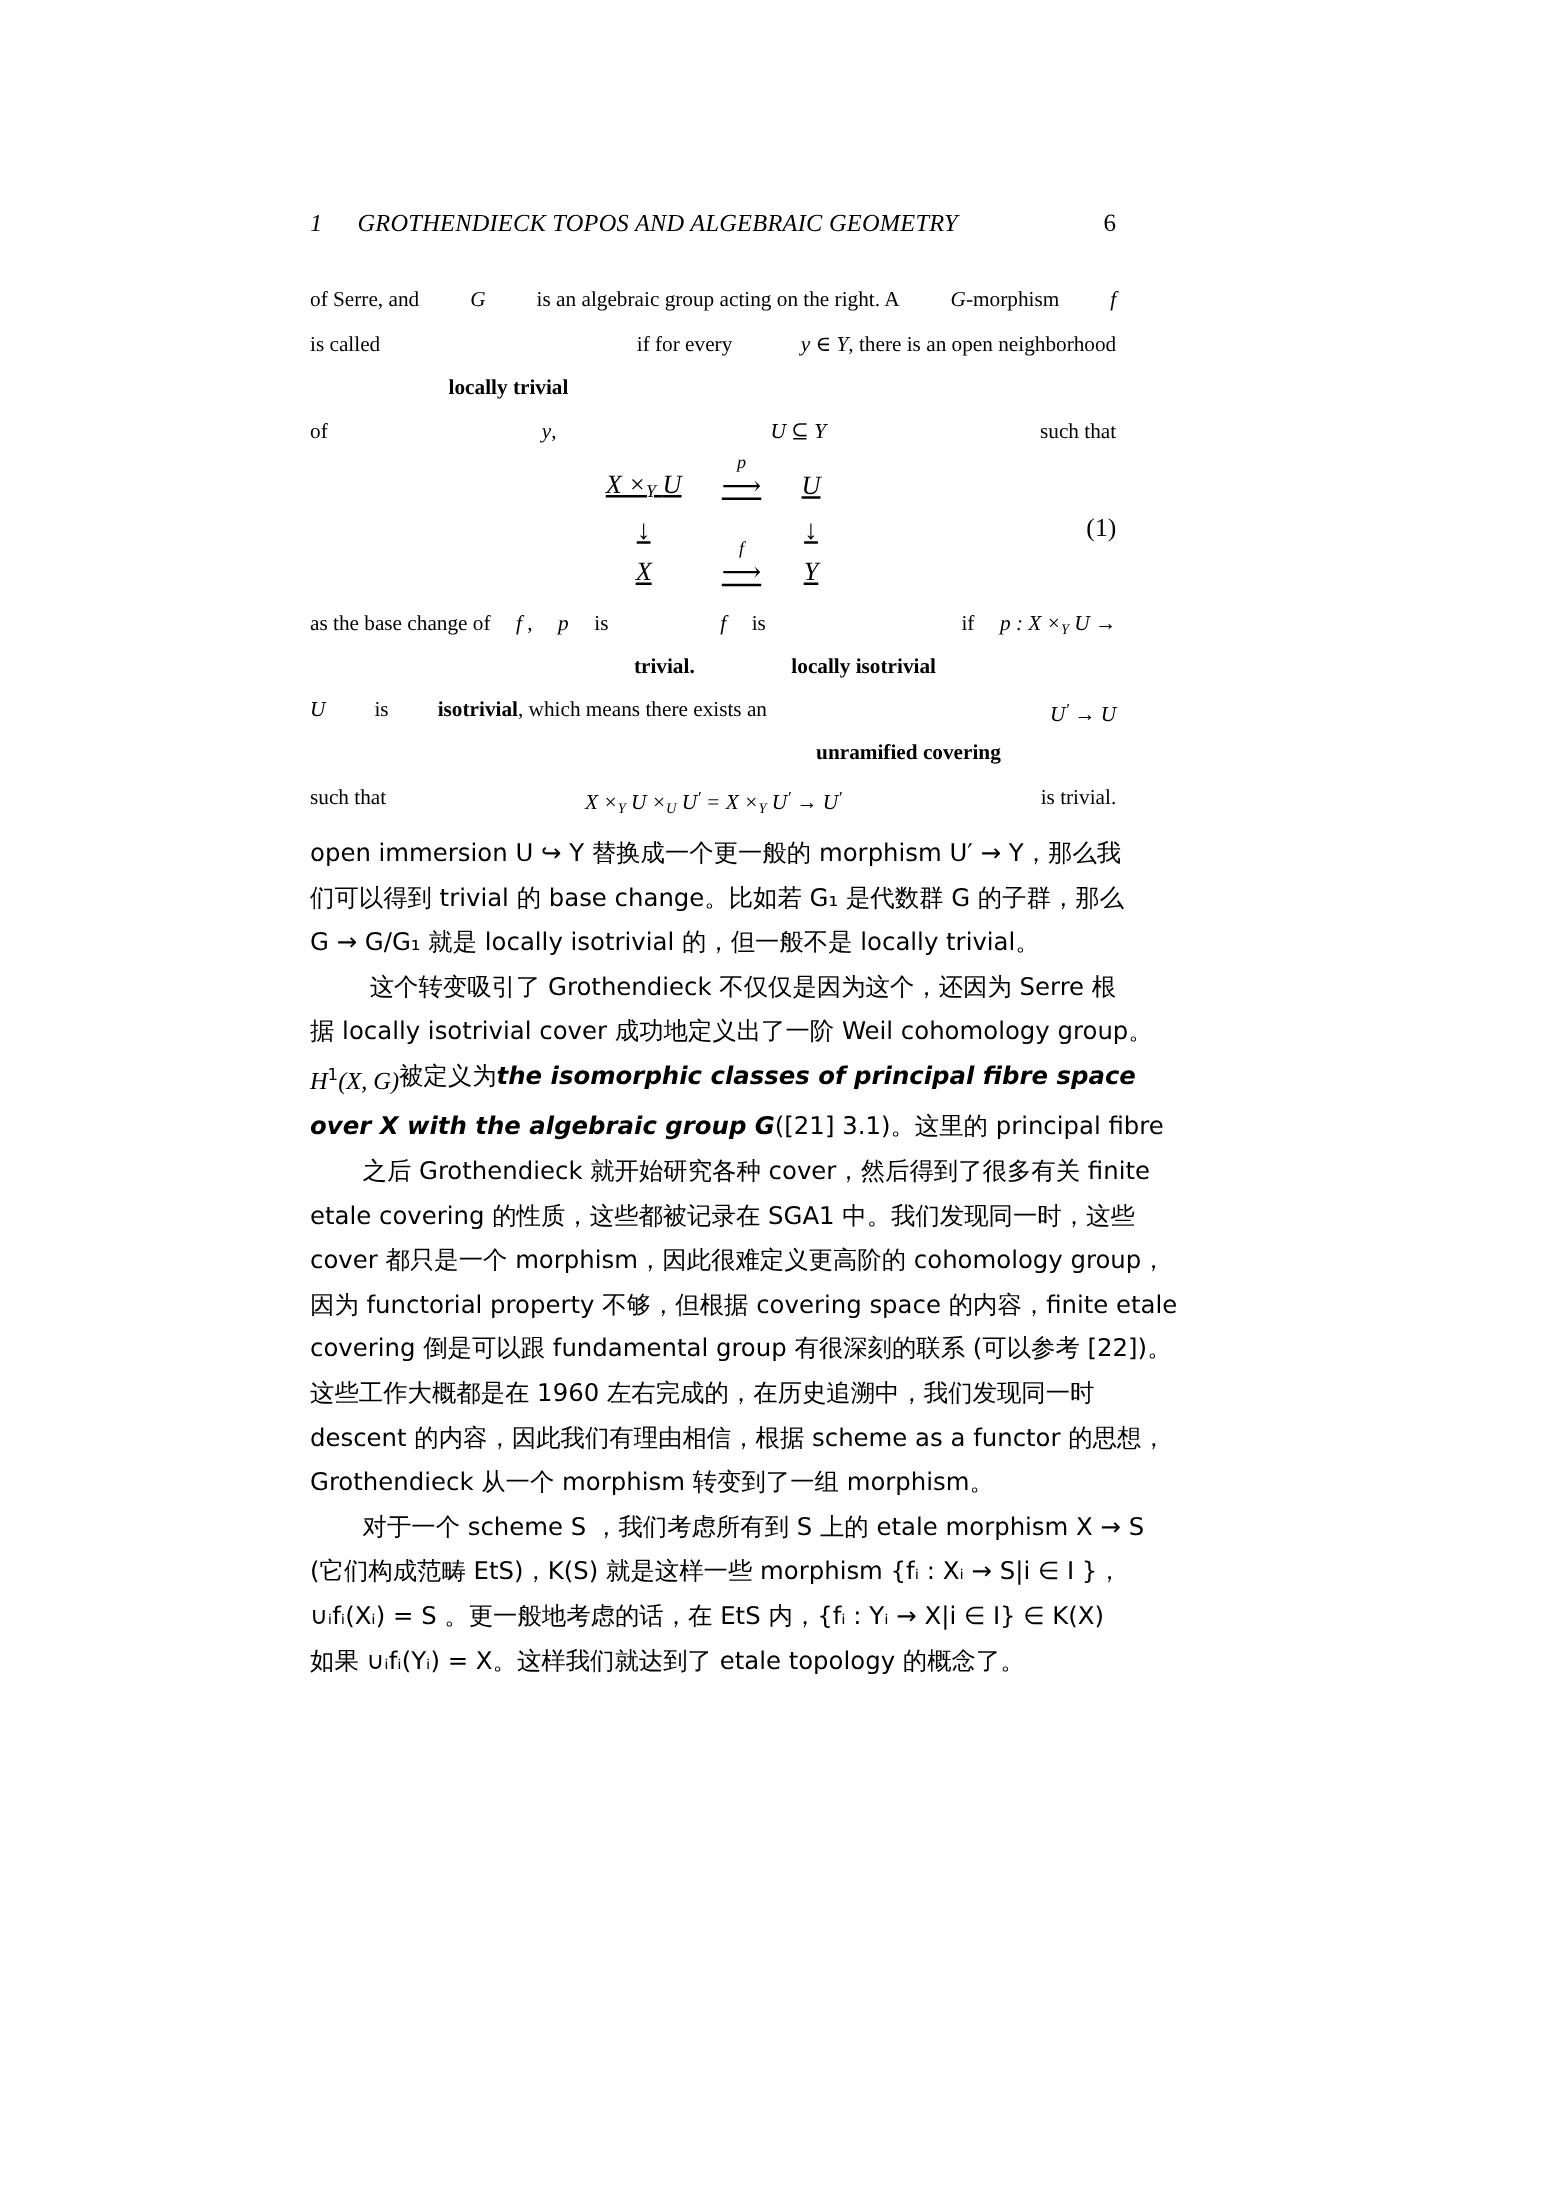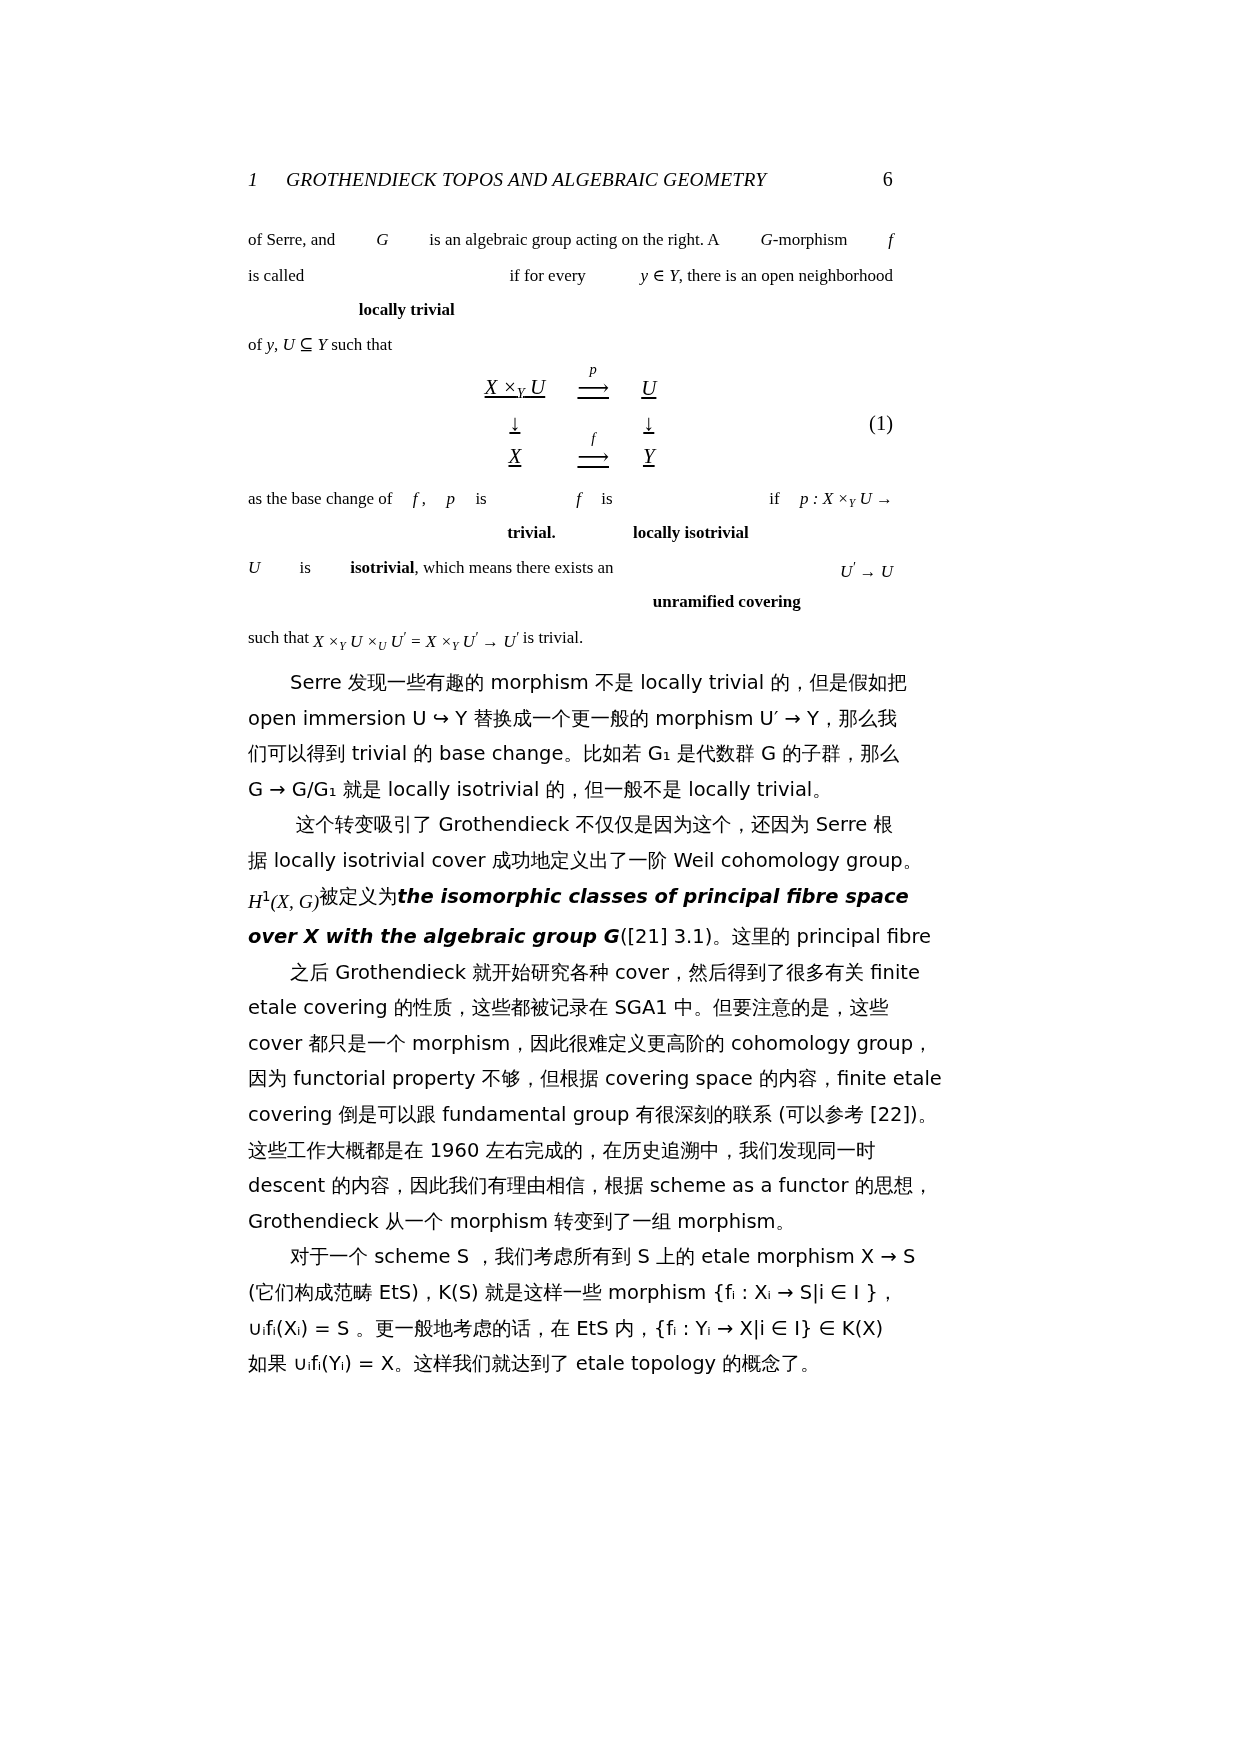--- a/index.html
+++ b/index.html
@@ -49,21 +49,21 @@
   }
   
   .ln {
     display: flex;
     justify-content: space-between;
     width: 100%;
     white-space: nowrap;
     font-size: 17px;
     line-height: 35.6px;
   }
-  .ln.last { justify-content: flex-start; }
+  .ln.last { justify-content: space-between; }
   .ln .w { display: inline-block; }
   .ln.ind::before {
     content: "";
     display: inline-block;
     width: 42px;
     flex: 0 0 42px;
   }
   .bf { font-weight: bold; margin-top: 34px; }
   .bfit { font-weight: bold; font-style: italic; }
   .mi { font-style: italic; font-family: "Liberation Serif","DejaVu Serif",serif; }
@@ -196,23 +196,20 @@
         <span class="w"><span class="mi">U</span><span class="prime">′</span>&nbsp;<span class="mi">→ U</span></span>
       </div>
       <div class="ln last">
         <span class="w">such that</span>&nbsp;
         <span class="w"><span class="mi">X ×</span><sub class="s">Y</sub>&nbsp;<span class="mi">U ×</span><sub class="s">U</sub>&nbsp;<span class="mi">U</span><span class="prime">′</span>&nbsp;<span class="mi">= X ×</span><sub class="s">Y</sub>&nbsp;<span class="mi">U</span><span class="prime">′</span>&nbsp;<span class="mi">→ U</span><span class="prime">′</span></span>&nbsp;
         <span class="w">is trivial.</span>
       </div>
     </div>
 
     <div>
-      <div class="ln ind cjk">
-        <span class="w">Serre 发现一些有趣的 morphism 不是 locally trivial 的，但是假如把</span>
-      </div>
       <div class="ln cjk">
         <span class="w">open immersion U ↪ Y 替换成一个更一般的 morphism U′ → Y，那么我</span>
       </div>
       <div class="ln cjk">
         <span class="w">们可以得到 trivial 的 base change。比如若 G₁ 是代数群 G 的子群，那么</span>
       </div>
       <div class="ln last cjk">
         <span class="w">G → G/G₁ 就是 locally isotrivial 的，但一般不是 locally trivial。</span>
       </div>
     </div>
@@ -233,21 +230,21 @@
         <span class="w bfit">over X with the algebraic group G</span>
         <span class="w">([21] 3.1)。这里的 principal fibre</span>
       </div>
     </div>
 
     <div>
       <div class="ln ind cjk">
         <span class="w">之后 Grothendieck 就开始研究各种 cover，然后得到了很多有关 finite</span>
       </div>
       <div class="ln cjk">
-        <span class="w">etale covering 的性质，这些都被记录在 SGA1 中。但要注意的是，这些</span>
+        <span class="w">etale covering 的性质，这些都被记录在 SGA1 中。我们发现同一时，这些</span>
       </div>
       <div class="ln cjk">
         <span class="w">cover 都只是一个 morphism，因此很难定义更高阶的 cohomology group，</span>
       </div>
       <div class="ln cjk">
         <span class="w">因为 functorial property 不够，但根据 covering space 的内容，finite etale</span>
       </div>
       <div class="ln cjk">
         <span class="w">covering 倒是可以跟 fundamental group 有很深刻的联系 (可以参考 [22])。</span>
       </div>

